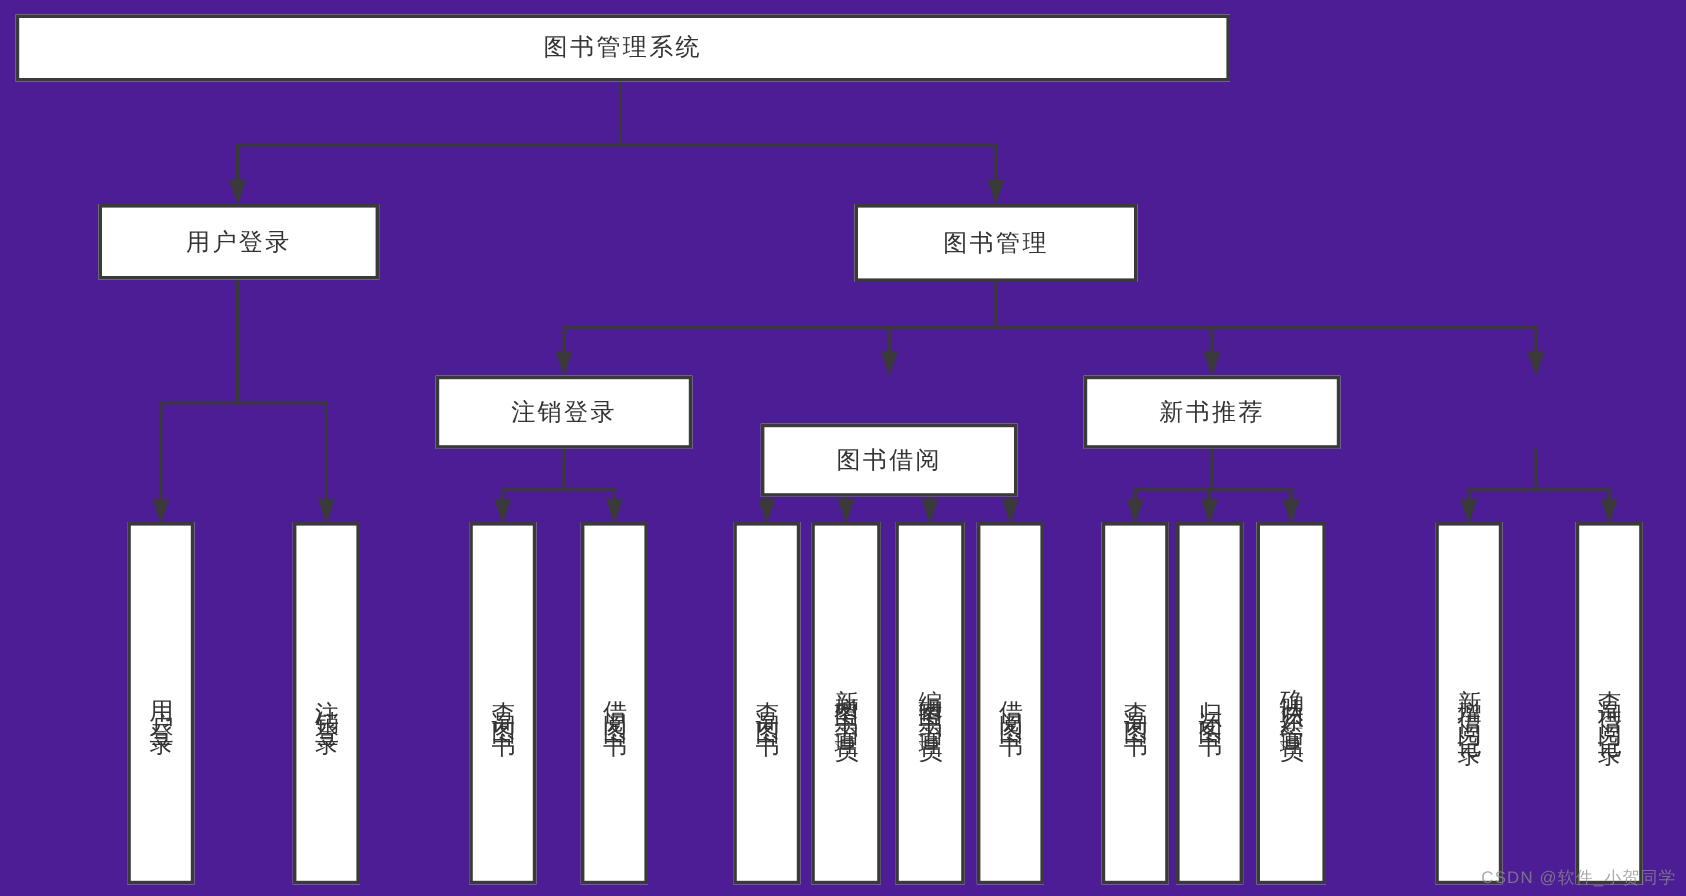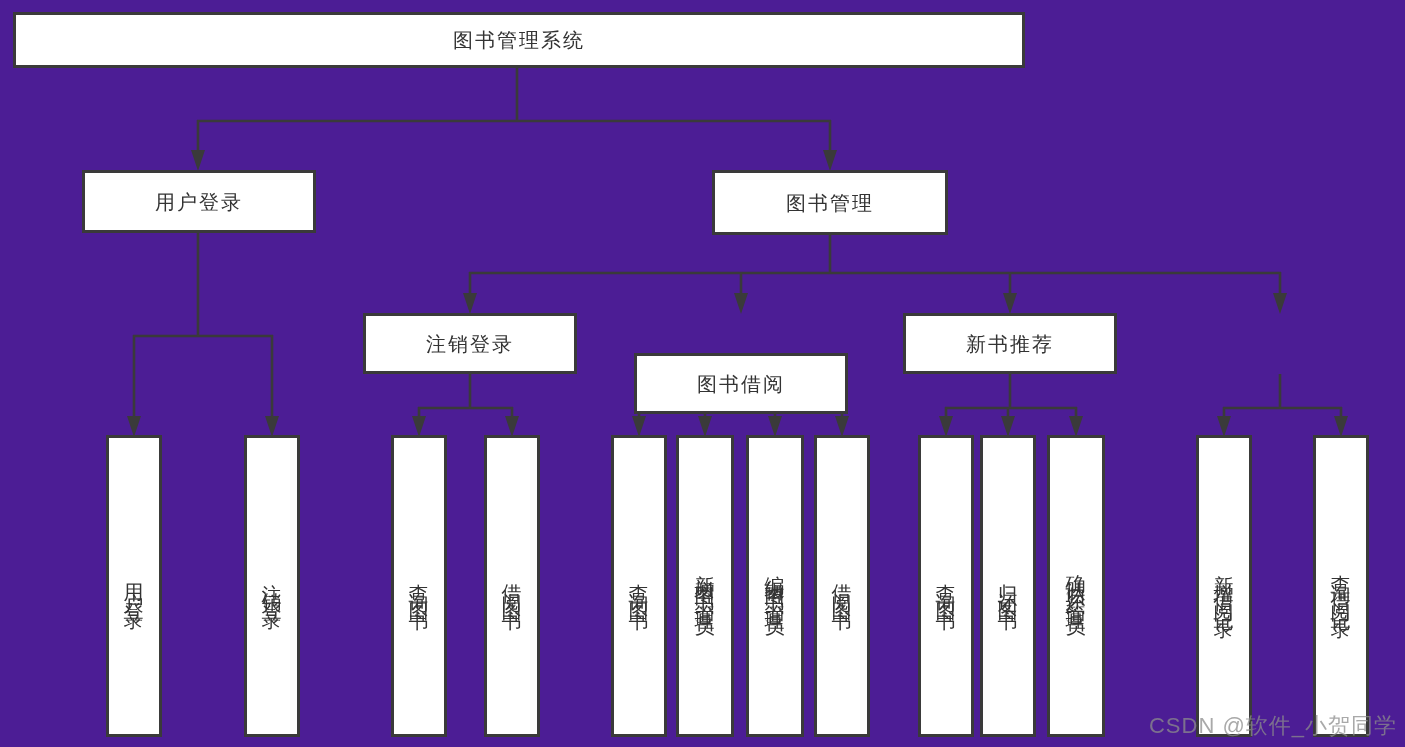--- a/index.html
+++ b/index.html
@@ -38,21 +38,21 @@
     letter-spacing: 9px;
     font-size: 20px;
     padding: 6px 0;
   }
   .box.v.long { letter-spacing: 6px; }
   .watermark {
     position: absolute;
     right: 8px;
     bottom: 6px;
     z-index: 2;
-    font-size: 22px;
+    font-size: 14px;
     color: rgba(140, 140, 140, 0.75);
     letter-spacing: 1px;
     white-space: nowrap;
   }
 </style>
 </head>
 <body>
 
 <div id="stage">
 

